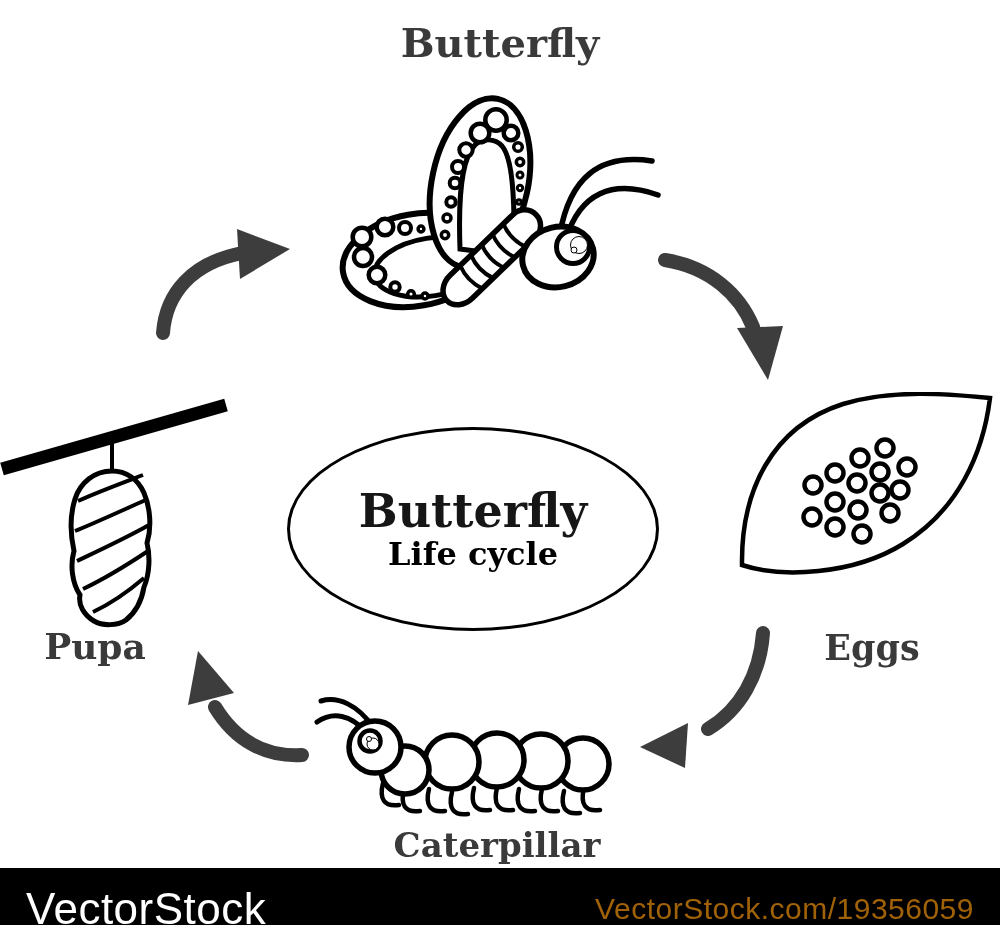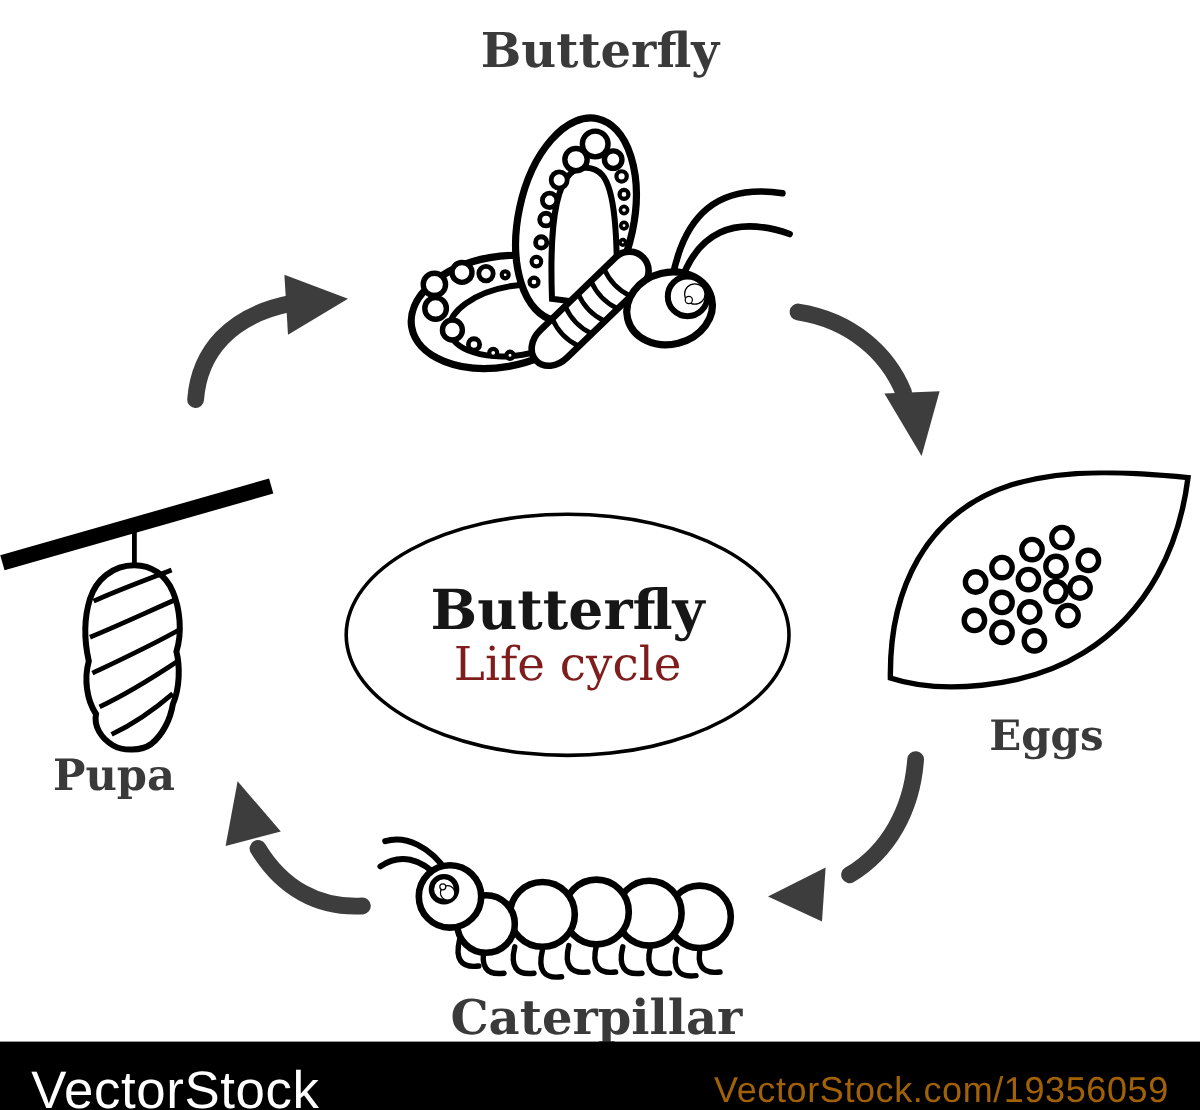--- a/index.html
+++ b/index.html
@@ -14,38 +14,38 @@
   .stage-label {
     position:absolute;
     font-family:"DejaVu Serif", serif;
     font-weight:bold;
     color:#3a3a3a;
     text-align:center;
     line-height:1.1;
     white-space:nowrap;
   }
   .label-top        { left:300px; top:-4px;  width:400px; font-size:40px; }
-  .label-eggs       { left:772px; top:570px; width:200px; font-size:35px; }
+  .label-eggs       { left:772px; top:604px; width:200px; font-size:35px; }
   .label-pupa       { left:-5px;  top:602px; width:200px; font-size:36px; }
-  .label-caterpillar{ left:347px; top:802px; width:300px; font-size:40px; }
+  .label-caterpillar{ left:347px; top:802px; width:300px; font-size:34px; }
 
   .center-ellipse {
     position:absolute;
     left:287px; top:402px;
     width:372px; height:204px;
     border:3px solid #000;
     border-radius:50%;
     box-sizing:border-box;
     display:flex; flex-direction:column;
     align-items:center; justify-content:center;
     gap:4px;
     background:#fff;
   }
   .center-title    { font-weight:bold; font-size:46px; color:#161616; line-height:1.0; }
-  .center-subtitle { font-weight:normal; font-size:39px; color:#7f1d1d; line-height:1.0; }
+  .center-subtitle { font-weight:bold; font-size:32px; color:#000000; line-height:1.0; }
 
   .art { position:absolute; }
   .art-butterfly   { left:330px; top:58px;  }
   .art-leaf        { left:733px; top:367px; }
   .art-caterpillar { left:303px; top:660px; }
   .art-pupa        { left:0px;   top:368px; }
 
   .arrow { position:absolute; }
   .arrow path    { fill:none; stroke:#3d3d3d; stroke-width:14; stroke-linecap:round; }
   .arrow polygon { fill:#3d3d3d; }

